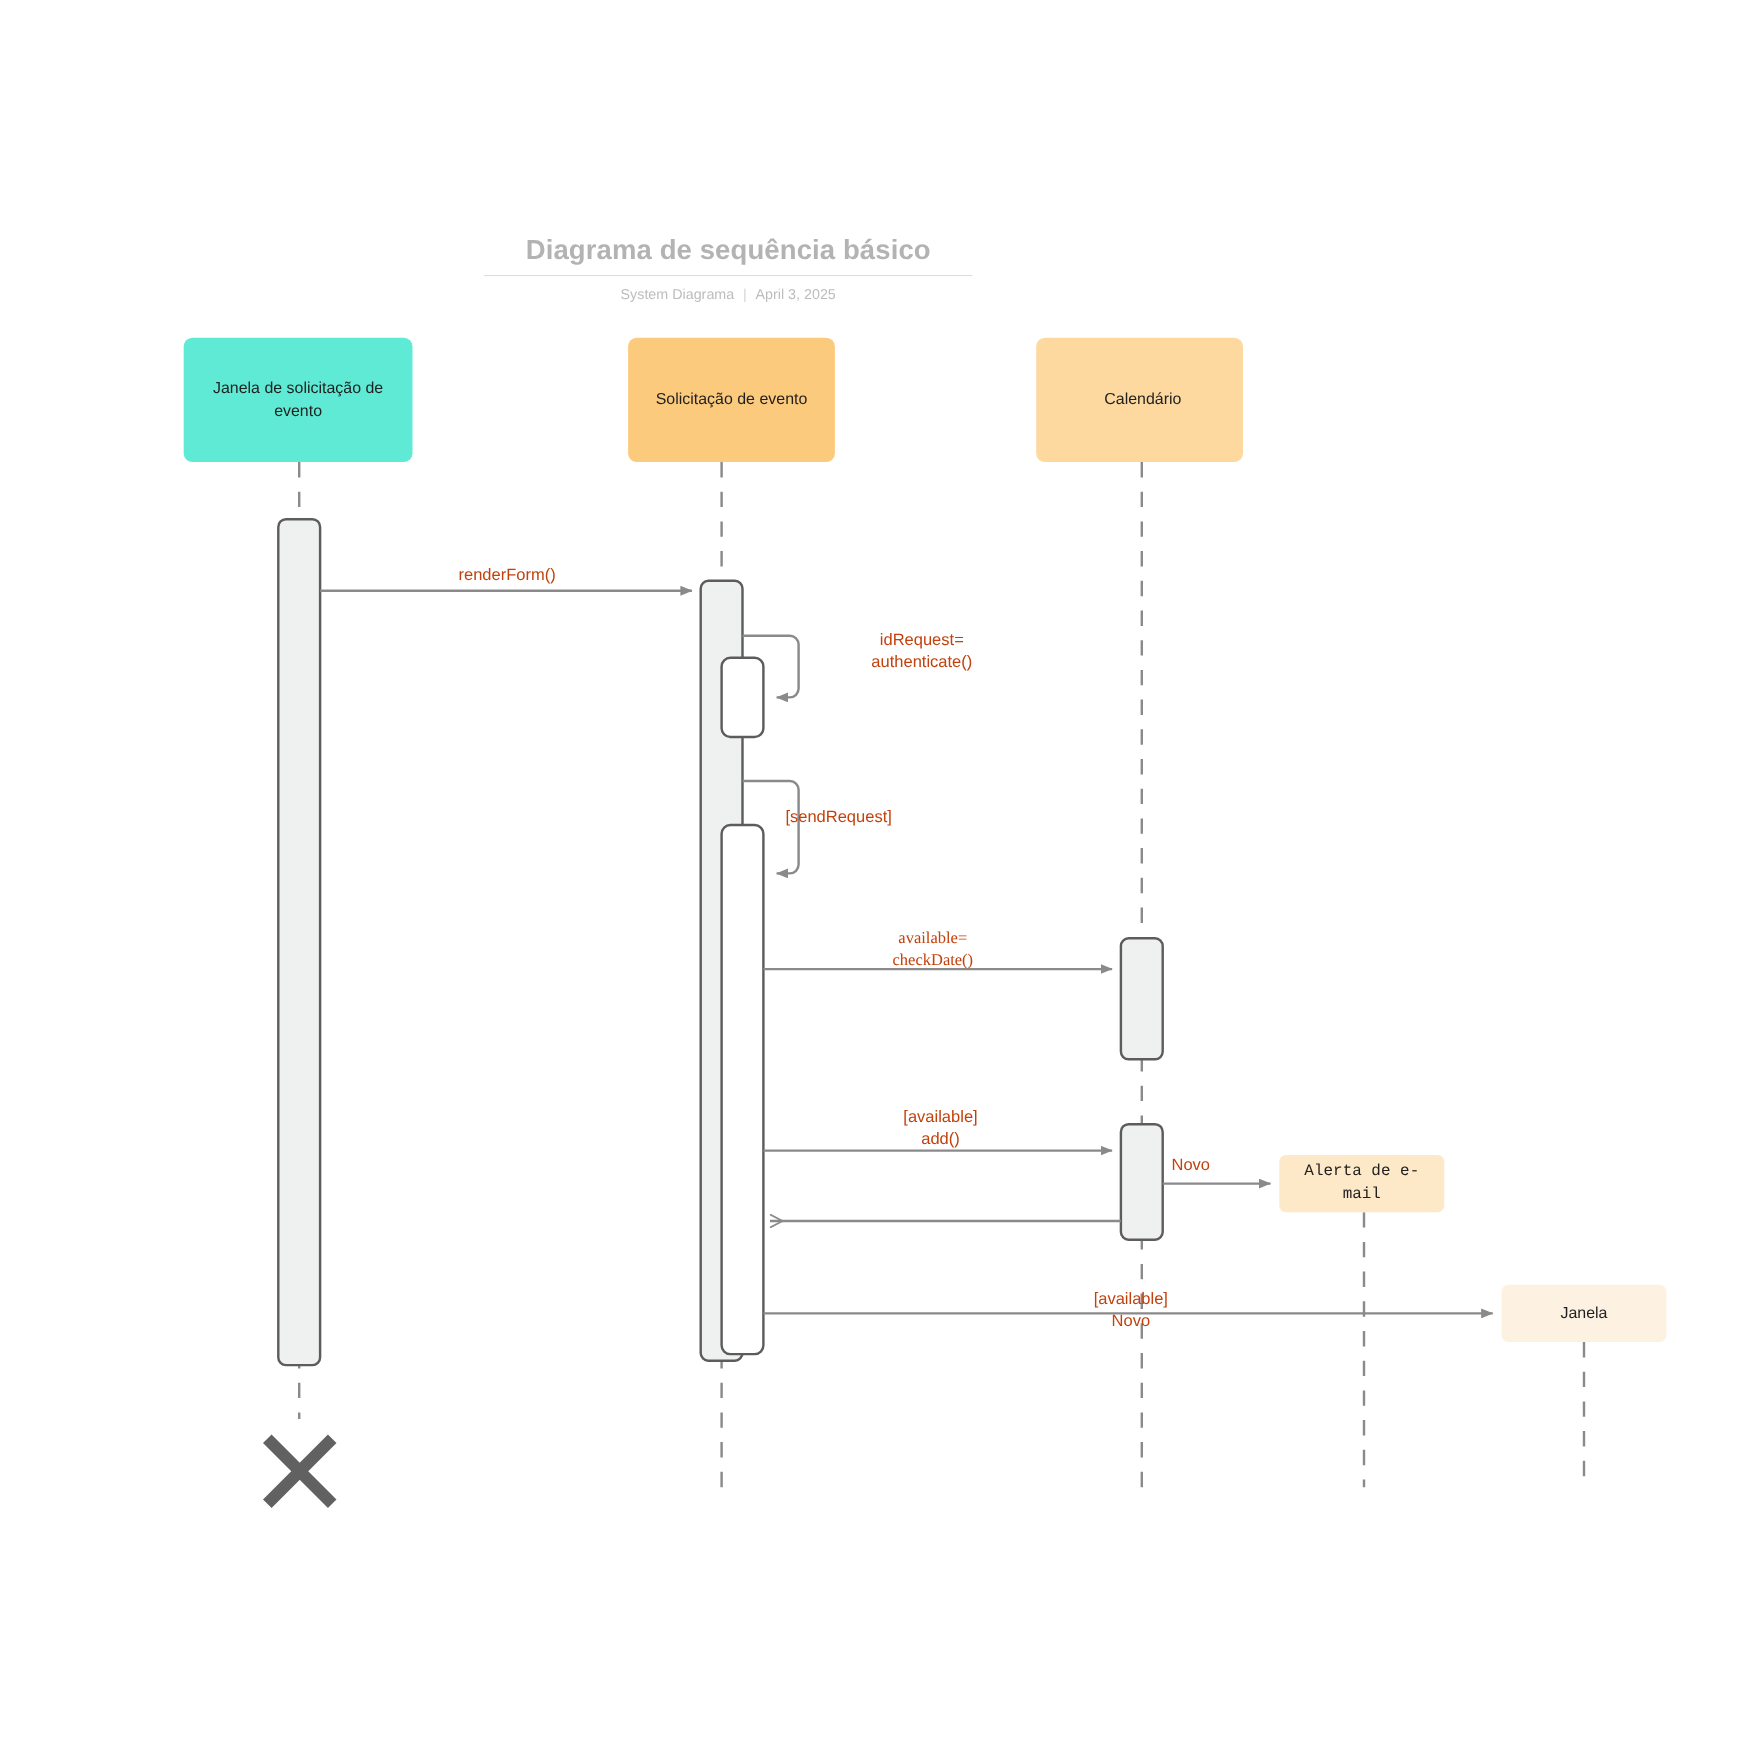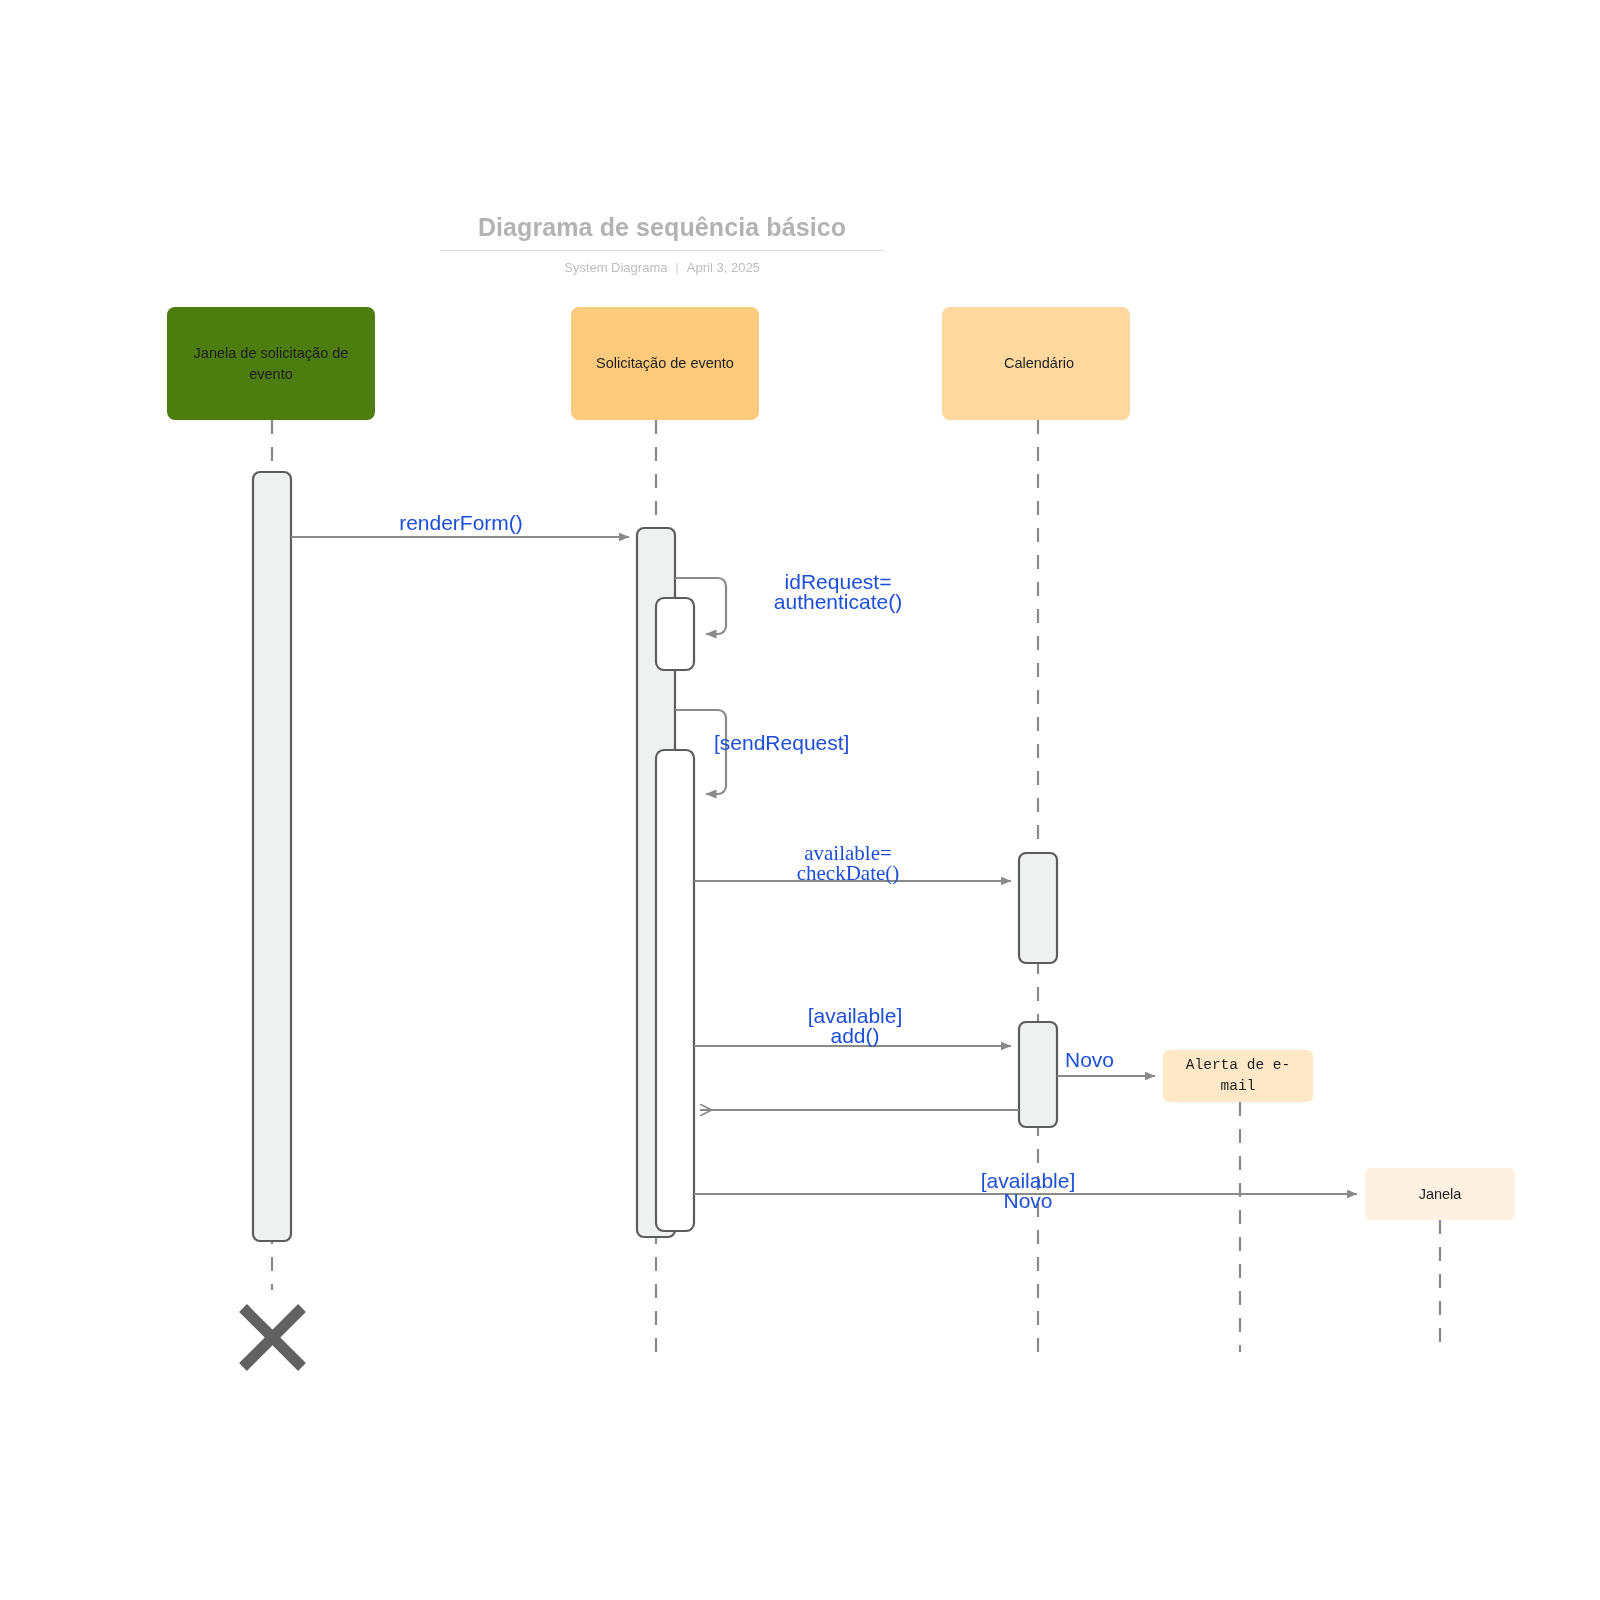--- a/index.html
+++ b/index.html
@@ -56,22 +56,22 @@
     justify-content: center;
     text-align: center;
     color: #1f1f1f;
     font-size: 14.5px;
     line-height: 21px;
     box-sizing: border-box;
     padding: 4px 10px;
   }
   .msg-label {
     position: absolute;
-    color: #1d4ed8;
-    font-size: 21px;
+    color: #c2410c;
+    font-size: 15px;
     line-height: 20px;
     text-align: center;
     white-space: pre-line;
     pointer-events: none;
   }
 </style>
 </head>
 <body>
 
 <svg id="canvas" viewBox="0 0 1600 1600">
@@ -131,21 +131,21 @@
   </g>
 </svg>
 
 <div class="header">
   <div class="doc-title">Diagrama de sequência básico</div>
   <div class="doc-sub">
     <span>System Diagrama</span><span class="sep">|</span><span>April 3, 2025</span>
   </div>
 </div>
 
-<div class="lifeline-box" style="left:167px; top:307px; width:208px; height:113px; background:#4d7c0f;">
+<div class="lifeline-box" style="left:167px; top:307px; width:208px; height:113px; background:#5eead4;">
   <span>Janela de solicitação de evento</span>
 </div>
 
 <div class="lifeline-box" style="left:571px; top:307px; width:188px; height:113px; background:#fcca7c;">
   <span>Solicitação de evento</span>
 </div>
 
 <div class="lifeline-box" style="left:942px; top:307px; width:188px; height:113px; background:#fdd9a0;padding-left:16px;">
   <span>Calendário</span>
 </div>

